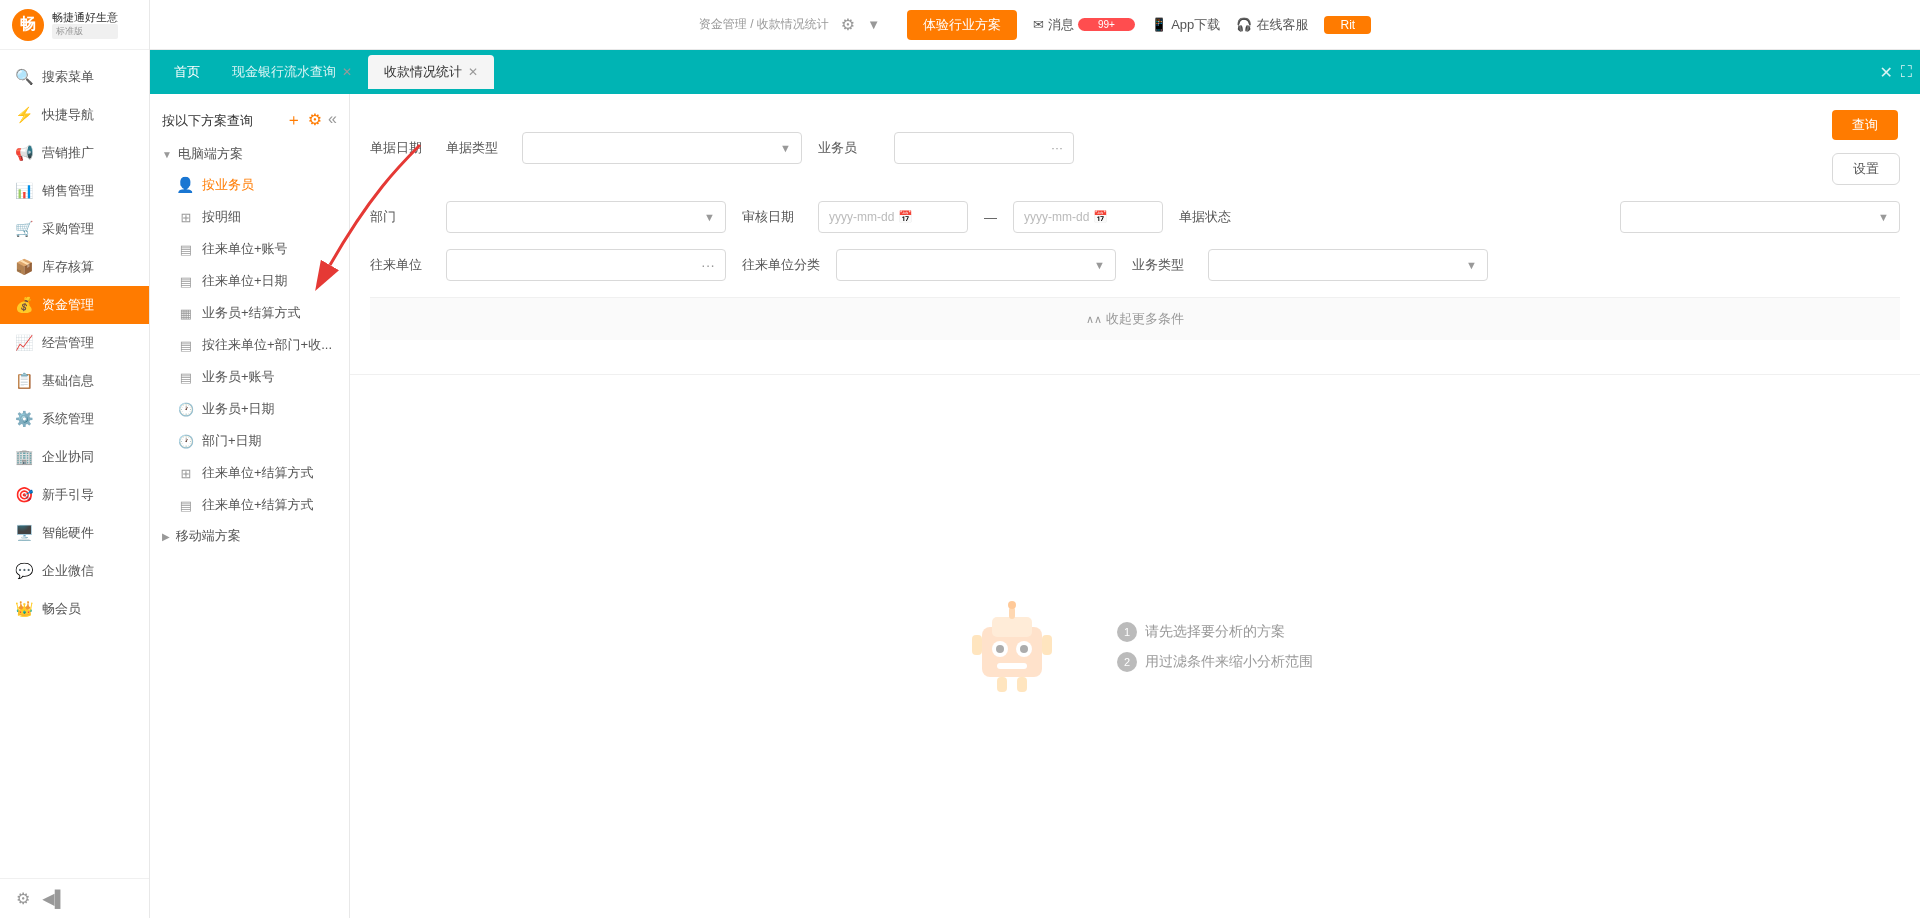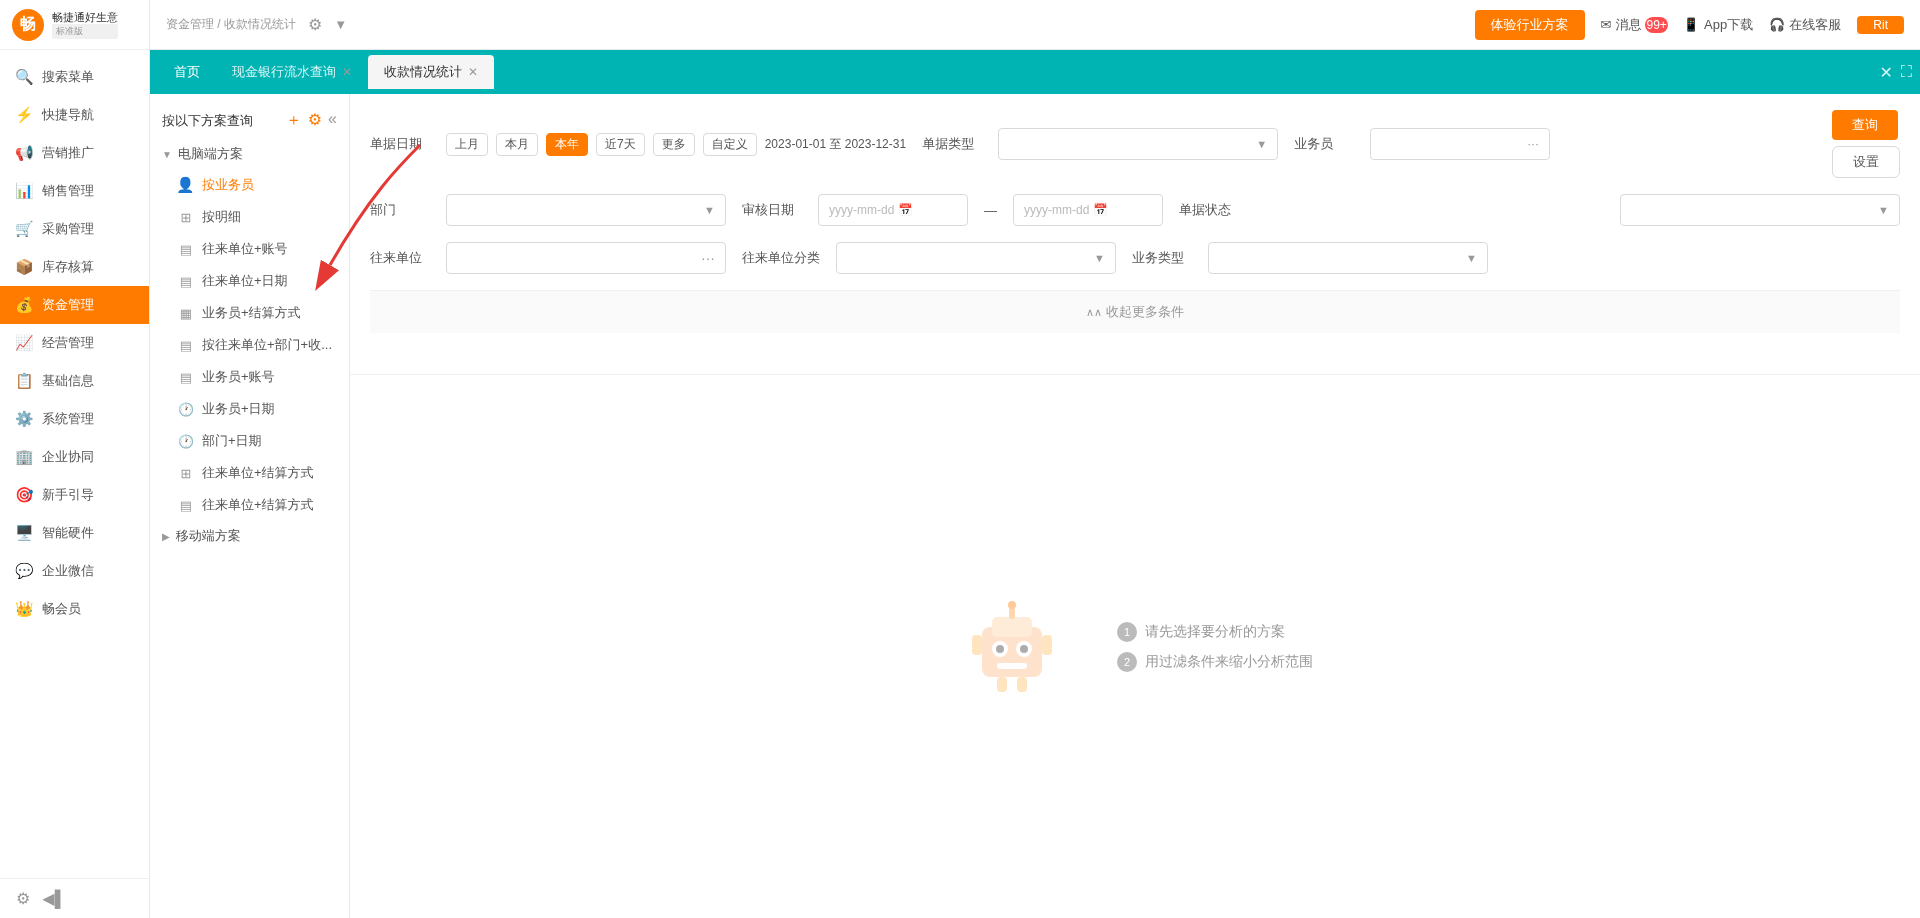--- a/index.html
+++ b/index.html
@@ -15,28 +15,28 @@
     .nav-item { display: flex; align-items: center; gap: 8px; padding: 10px 16px; cursor: pointer; color: #555; font-size: 13px; transition: background 0.2s; }
     .nav-item.active { background: #ff7b00; color: white; border-radius: 0; }
     .nav-item .nav-icon { width: 18px; height: 18px; display: flex; align-items: center; justify-content: center; font-size: 15px; }
     .sidebar-bottom { padding: 10px 16px; border-top: 1px solid #f0f0f0; display: flex; gap: 12px; }
     .sidebar-bottom-icon { color: #999; cursor: pointer; font-size: 16px; }
 
     
     .main { flex: 1; display: flex; flex-direction: column; overflow: hidden; }
 
     
-    .top-header { background: #fff; height: 50px; display: flex; align-items: center; padding: 0 16px; border-bottom: 1px solid #e8e8e8; justify-content: space-between; }
+    .top-header { background: #fff; height: 50px; display: flex; align-items: center; padding: 0 16px; border-bottom: 1px solid #e8e8e8; justify-content: center; }
     .top-header-left { display: flex; align-items: center; gap: 12px; }
     .header-breadcrumb { color: #999; font-size: 12px; }
     .header-gear { color: #999; font-size: 16px; cursor: pointer; }
     .top-header-right { display: flex; align-items: center; gap: 16px; }
     .trial-btn { background: #ff7b00; color: white; border: none; padding: 6px 16px; border-radius: 4px; cursor: pointer; font-size: 13px; margin-left: 27px; }
     .header-action { display: flex; align-items: center; gap: 4px; color: #555; font-size: 13px; cursor: pointer; }
-    .msg-badge { background: #ff4d4f; color: white; font-size: 12px; padding: 1px 1px; border-radius: 8px; }
+    .msg-badge { background: #ff4d4f; color: white; font-size: 10px; padding: 1px 20px; border-radius: 8px; }
 
     
     .tab-bar { background: #00b4b4; display: flex; align-items: center; height: 44px; padding: 0 8px; gap: 0; }
     .tab-item { padding: 0 16px; height: 34px; display: flex; align-items: center; gap: 6px; color: rgba(255,255,255,0.85); cursor: pointer; font-size: 13px; position: relative; }
     .tab-item.home { color: white; }
     .tab-item.active { background: #f5f5f5; color: #333; border-radius: 4px 4px 0 0; }
     .tab-close { font-size: 12px; color: #999; cursor: pointer; }
     .tab-bar-right { margin-left: auto; display: flex; gap: 8px; }
     .tab-bar-right-icon { color: rgba(255,255,255,0.85); font-size: 16px; cursor: pointer; }
 
@@ -77,21 +77,21 @@
     .filter-select-wide { min-width: 280px; }
     .filter-select .arrow { color: #999; font-size: 11px; }
     .filter-date-input { height: 32px; border: 1px solid #d9d9d9; border-radius: 4px; padding: 6px 10px; display: flex; align-items: center; gap: 4px; cursor: pointer; background: white; font-size: 12px; color: #bbb; min-width: 150px; }
     .date-separator { color: #555; }
     .more-dots { color: #999; cursor: pointer; font-size: 14px; }
     .collapse-bar { display: flex; justify-content: center; padding: 12px; color: #999; font-size: 13px; cursor: pointer; background: #fafafa; border-top: 1px solid #f0f0f0; }
     .collapse-bar span { display: flex; align-items: center; gap: 4px; }
 
     .query-btn { background: #ff7b00; color: white; border: none; padding: 6px 20px; border-radius: 4px; cursor: pointer; font-size: 13px; }
     .settings-btn { background: white; color: #555; border: 1px solid #d9d9d9; padding: 6px 20px; border-radius: 6px; cursor: pointer; font-size: 13px; display: block; margin-top: 6px; }
-    .query-actions { display: flex; flex-direction: column; align-items: flex-start; gap: 0; margin-left: auto; }
+    .query-actions { display: flex; flex-direction: column; align-items: flex-start; gap: 7px; margin-left: auto; }
     .empty-tips { display: flex; flex-direction: column; gap: 10px; margin-left: 20px; }
     .empty-tip { display: flex; align-items: center; gap: 8px; color: #999; font-size: 14px; }
     .tip-num { width: 20px; height: 20px; border-radius: 50%; background: #bbb; color: white; display: flex; align-items: center; justify-content: center; font-size: 11px; flex-shrink: 0; }
     .empty-content { display: flex; align-items: center; justify-content: center; gap: 30px; }
   </style>
 </head>
 <body>
 
 <div class="sidebar">
   <div class="sidebar-logo">
@@ -292,29 +292,20 @@
           </div>
         </div>
       </div>
 
       <div style="flex:1;display:flex;flex-direction:column;overflow:hidden;">
 
         <div class="filter-panel" style="flex-shrink:0;max-height:280px;">
 
           <div class="filter-row">
             <span class="filter-label">单据日期</span>
-            <div class="filter-date-group">
-              <button class="date-quick-btn">上月</button>
-              <button class="date-quick-btn">本月</button>
-              <button class="date-quick-btn active">本年</button>
-              <button class="date-quick-btn">近7天</button>
-              <button class="date-quick-btn">更多</button>
-              <button class="date-quick-btn">自定义</button>
-              <span class="date-range">2023-01-01 至 2023-12-31</span>
-            </div>
 
             <span class="filter-label">单据类型</span>
             <div class="filter-select filter-select-wide">
               <span></span>
               <span class="arrow">▼</span>
             </div>
 
             <span class="filter-label">业务员</span>
             <div class="filter-select" style="min-width:180px;">
               <span></span>

